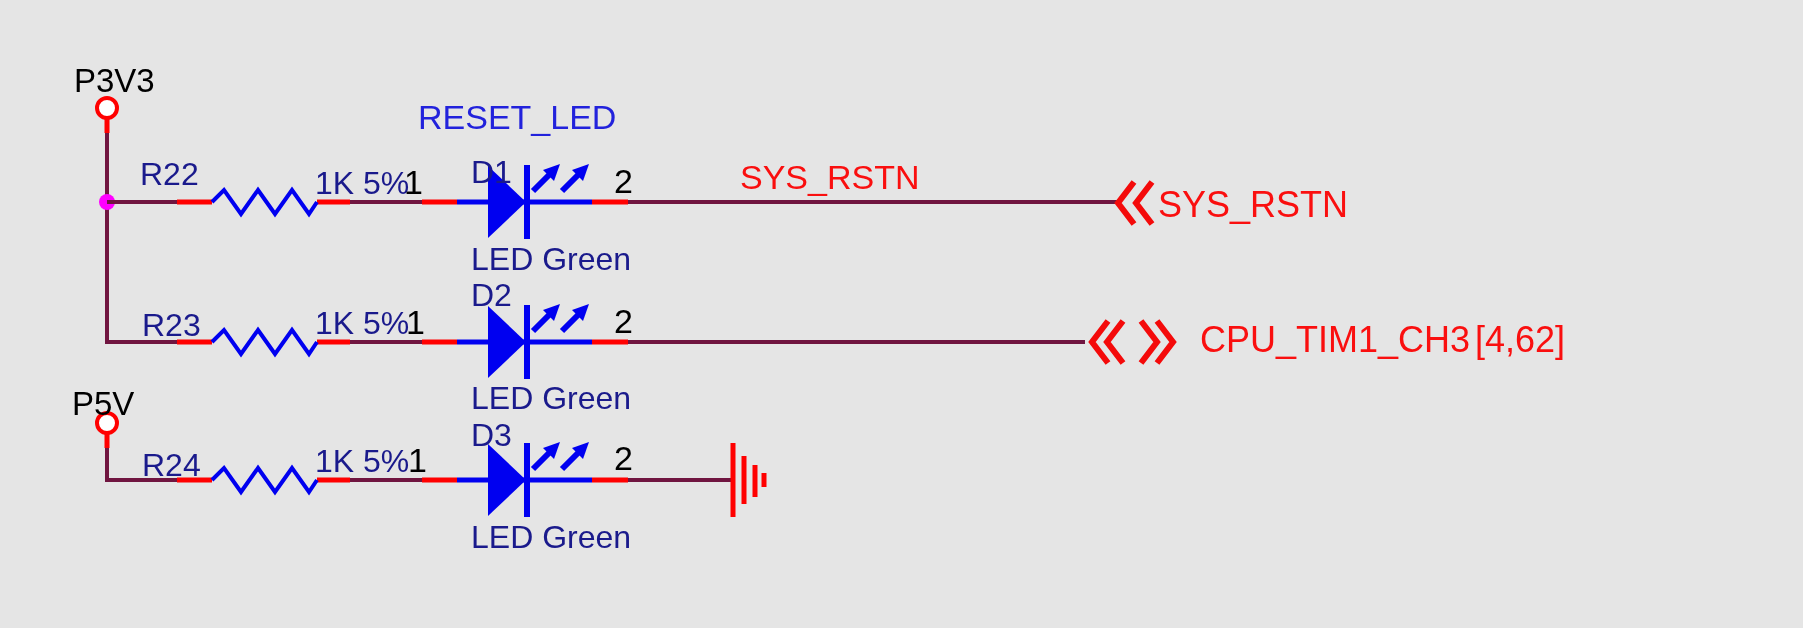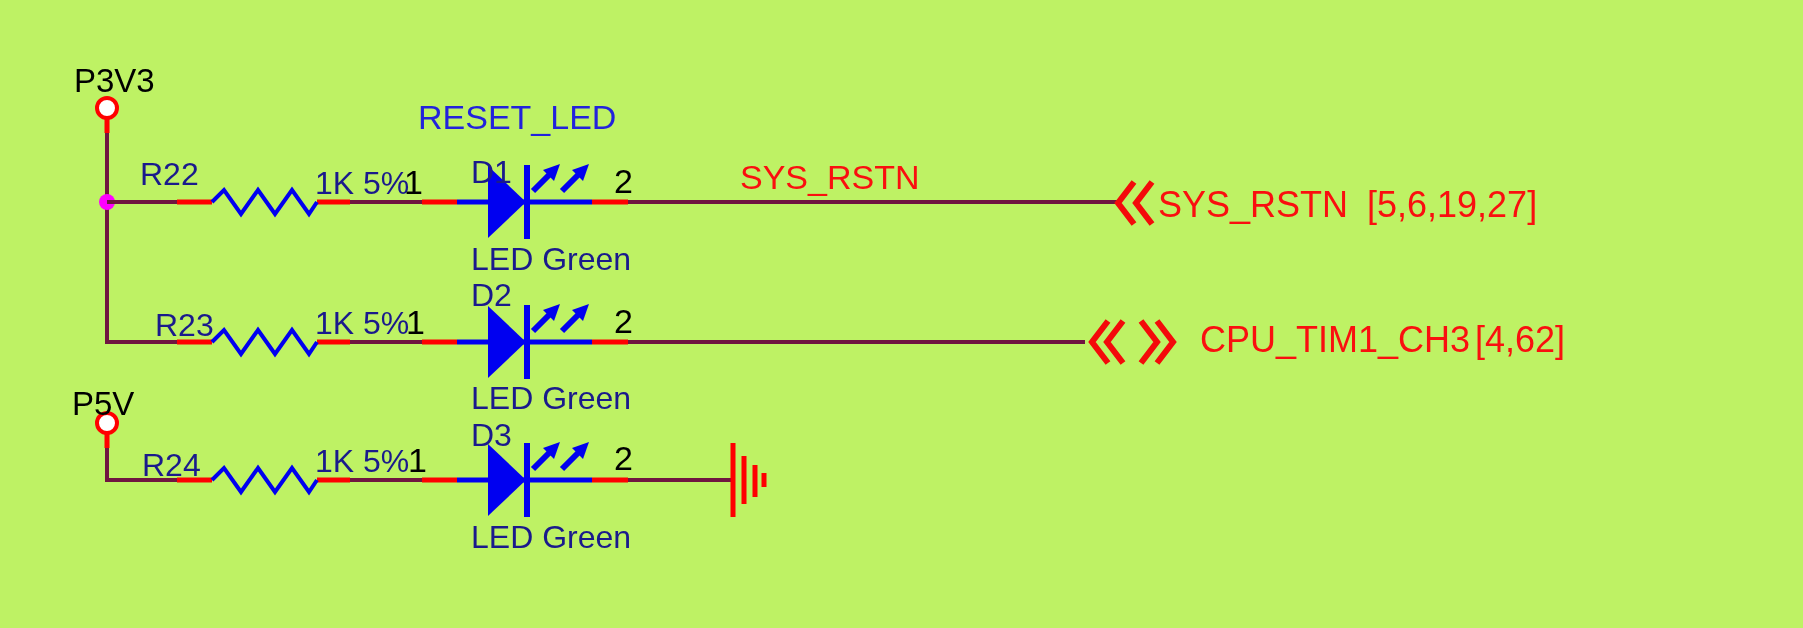--- a/index.html
+++ b/index.html
@@ -1,19 +1,19 @@
 <!DOCTYPE html>
 <html><head>
 <meta charset="utf-8">
 <style>
   html,body{margin:0;padding:0;background:#fff;}
   .canvas{
     position:relative;
     width:1803px;height:628px;
-    background:#bef264;
+    background:#e5e5e5;
     font-family:"Liberation Sans", sans-serif;
     overflow:hidden;
   }
   .canvas svg{position:absolute;left:0;top:0;}
   .lbl{position:absolute;line-height:1;white-space:nowrap;}
   .t-ref   {color:#1a1a8c;font-size:32px;}   
   .t-pin   {color:#000000;font-size:34px;}   
   .t-pwr   {color:#000000;font-size:33px;}   
   .t-group {color:#2222dc;font-size:34px;}   
   .t-net   {color:#fa0f0f;font-size:34px;}   
@@ -132,23 +132,22 @@
   <div class="lbl t-group" style="left:418px;top:100px;">RESET_LED</div>
 
   <div class="lbl t-ref" style="left:140px;top:158px;">R22</div>
   <div class="lbl t-ref" style="left:315px;top:167px;">1K 5%</div>
   <div class="lbl t-pin" style="left:404px;top:165px;">1</div>
   <div class="lbl t-ref" style="left:471px;top:138px;margin-top:18px;">D1</div>
   <div class="lbl t-pin" style="left:614px;top:164px;">2</div>
   <div class="lbl t-ref" style="left:471px;top:243px;">LED Green</div>
   <div class="lbl t-net" style="left:740px;top:160px;">SYS_RSTN</div>
   <div class="lbl t-conn" style="left:1158px;top:187px;">SYS_RSTN</div>
-  <div class="lbl t-conn" style="left:1367px;top:187px;">[5,6,19,27]</div>
 
-  <div class="lbl t-ref" style="left:142px;top:309px;margin-left:13px;">R23</div>
+  <div class="lbl t-ref" style="left:142px;top:309px;">R23</div>
   <div class="lbl t-ref" style="left:315px;top:307px;">1K 5%</div>
   <div class="lbl t-pin" style="left:406px;top:305px;">1</div>
   <div class="lbl t-ref" style="left:471px;top:279px;">D2</div>
   <div class="lbl t-pin" style="left:614px;top:304px;">2</div>
   <div class="lbl t-ref" style="left:471px;top:382px;">LED Green</div>
   <div class="lbl t-conn" style="left:1200px;top:322px;text-align:right;">CPU_TIM1_CH3</div>
   <div class="lbl t-conn" style="left:1475px;top:322px;">[4,62]</div>
 
   <div class="lbl t-ref" style="left:142px;top:449px;">R24</div>
   <div class="lbl t-ref" style="left:315px;top:445px;">1K 5%</div>

